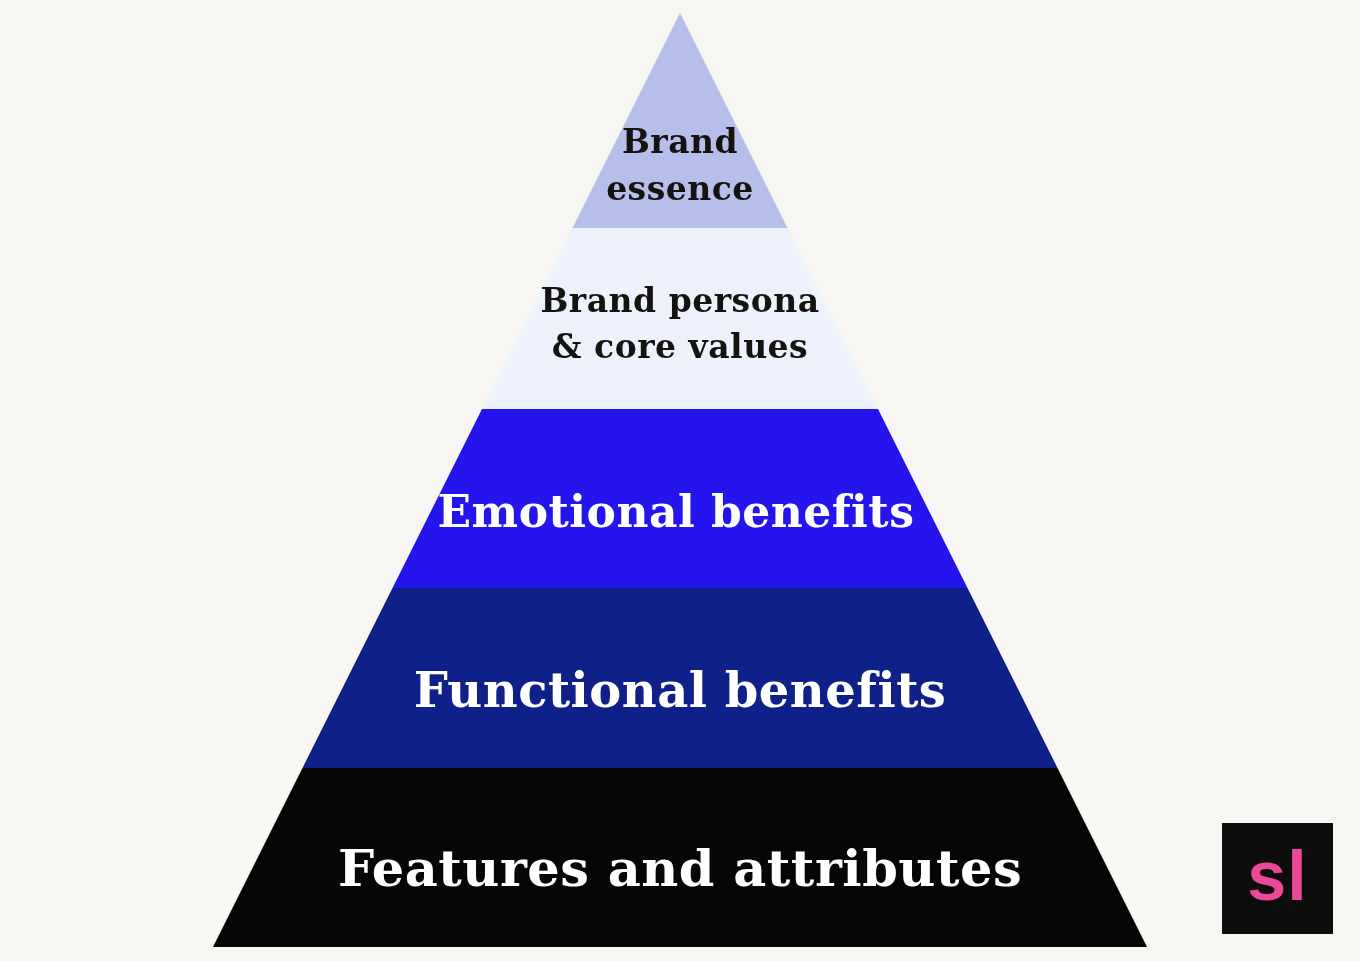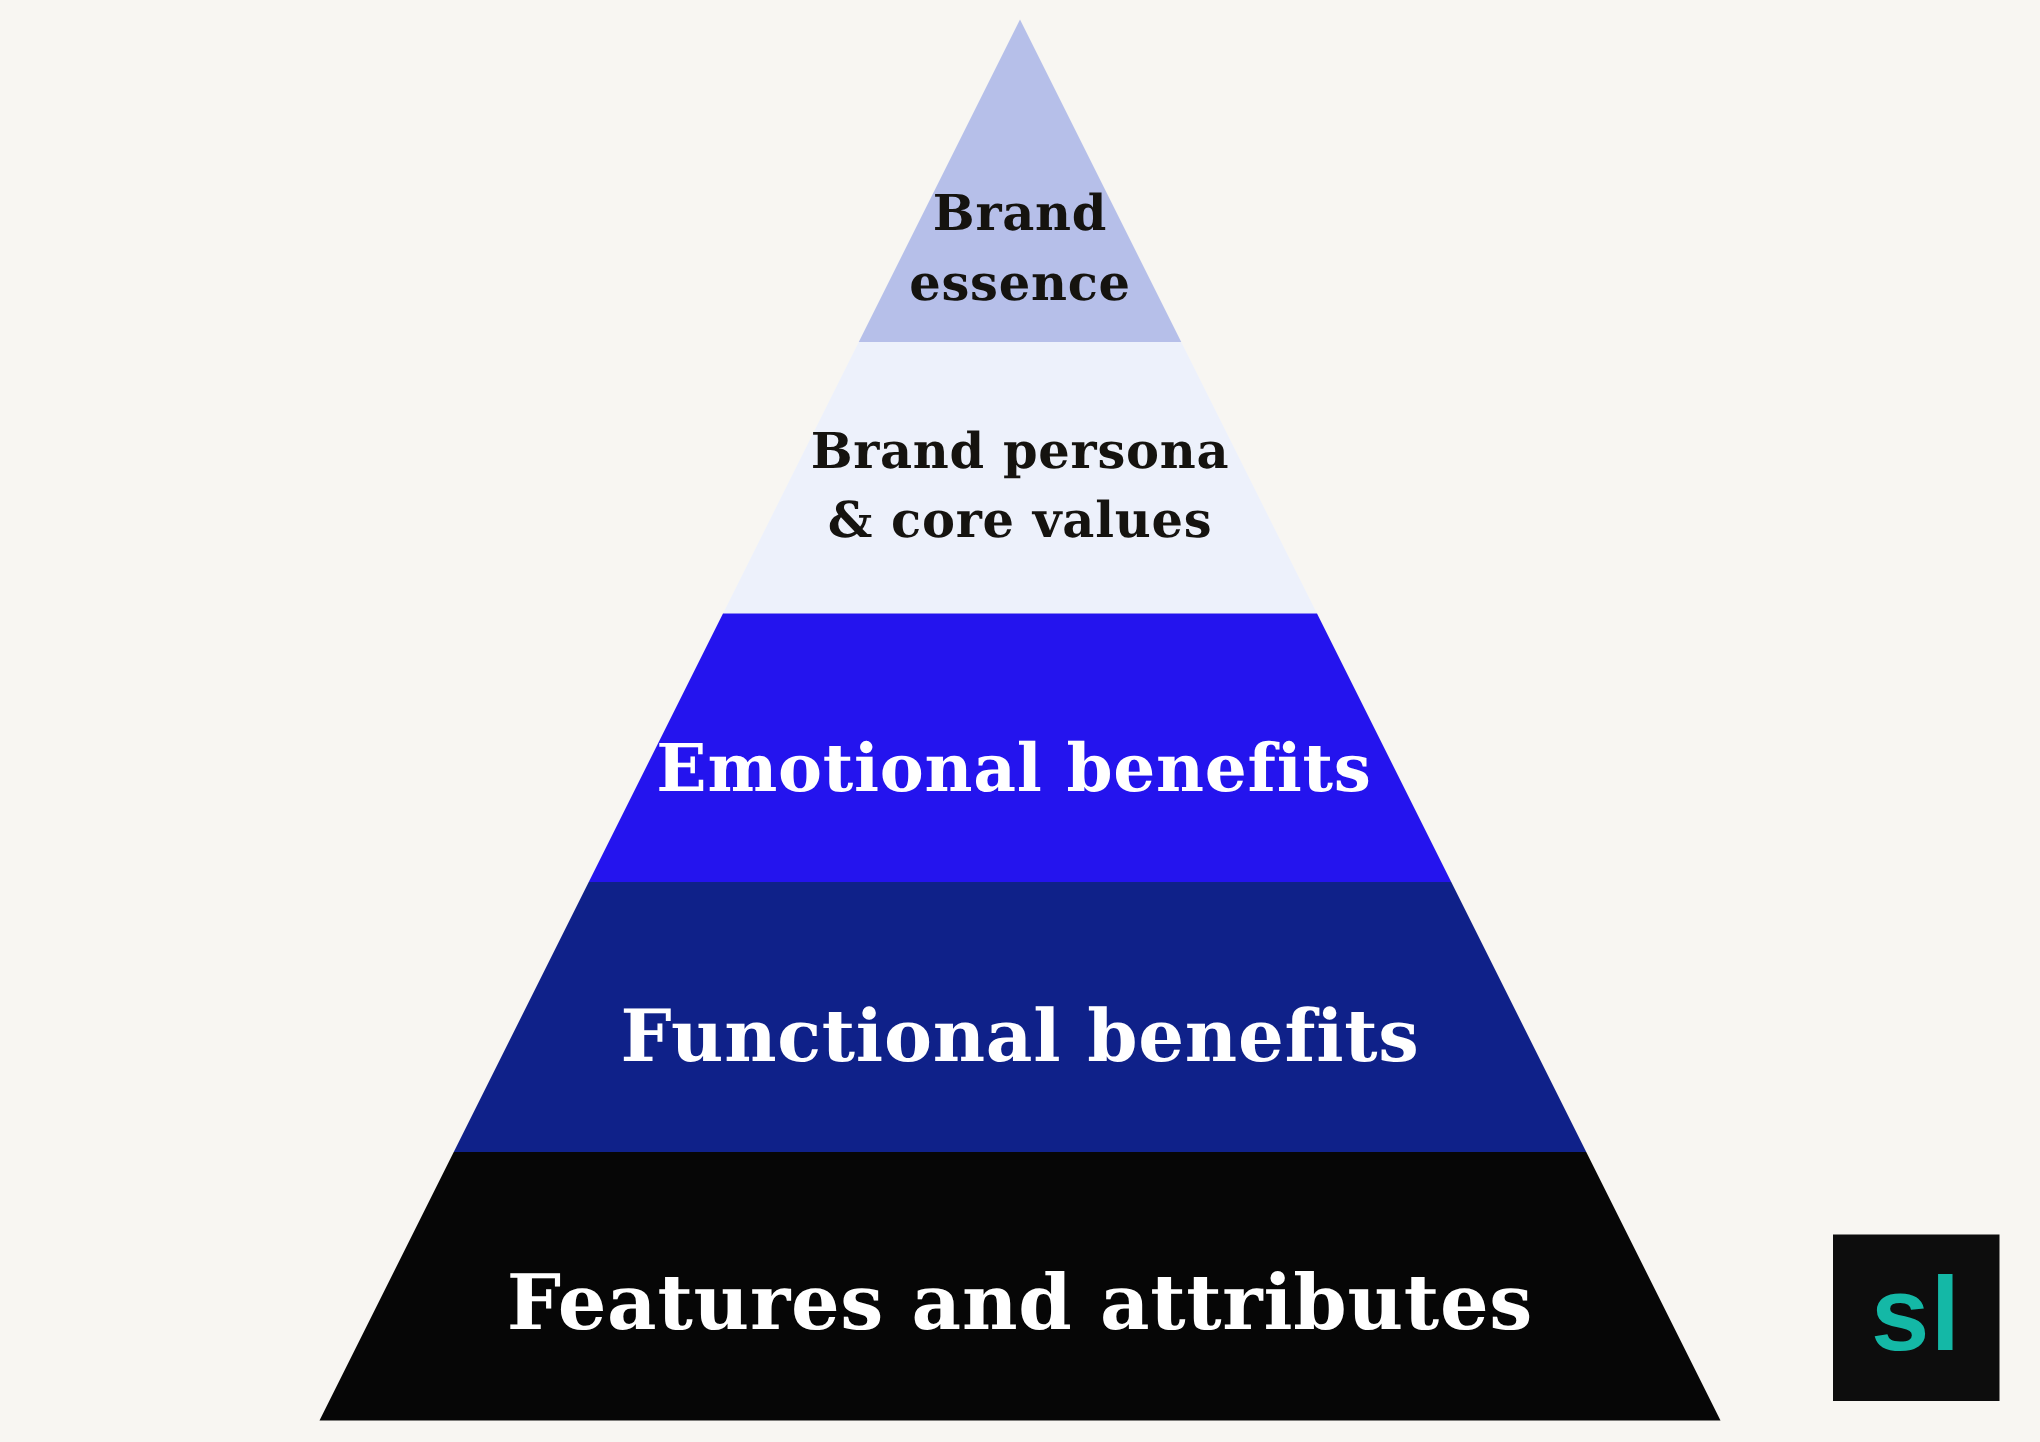--- a/index.html
+++ b/index.html
@@ -75,17 +75,17 @@
     <text x="680" y="312" class="tier-label-small" fill="#15130f">Brand persona</text>
     <text x="680" y="358" class="tier-label-small" fill="#15130f">&amp; core values</text>
 
     <text x="676" y="527" class="tier-label-mid" fill="#ffffff">Emotional benefits</text>
 
     <text x="680" y="707" class="tier-label-large" fill="#ffffff">Functional benefits</text>
 
     <text x="680" y="886" class="tier-label-xl" fill="#ffffff">Features and attributes</text>
   </svg>
 
-  <div class="logo-box" style="background: rgb(13, 13, 13); color: #14b8a6;">
+  <div class="logo-box" style="background: rgb(13, 13, 13); color: #ec4899;">
     <span>sl</span>
   </div>
 
 </div>
 
 </body></html>

